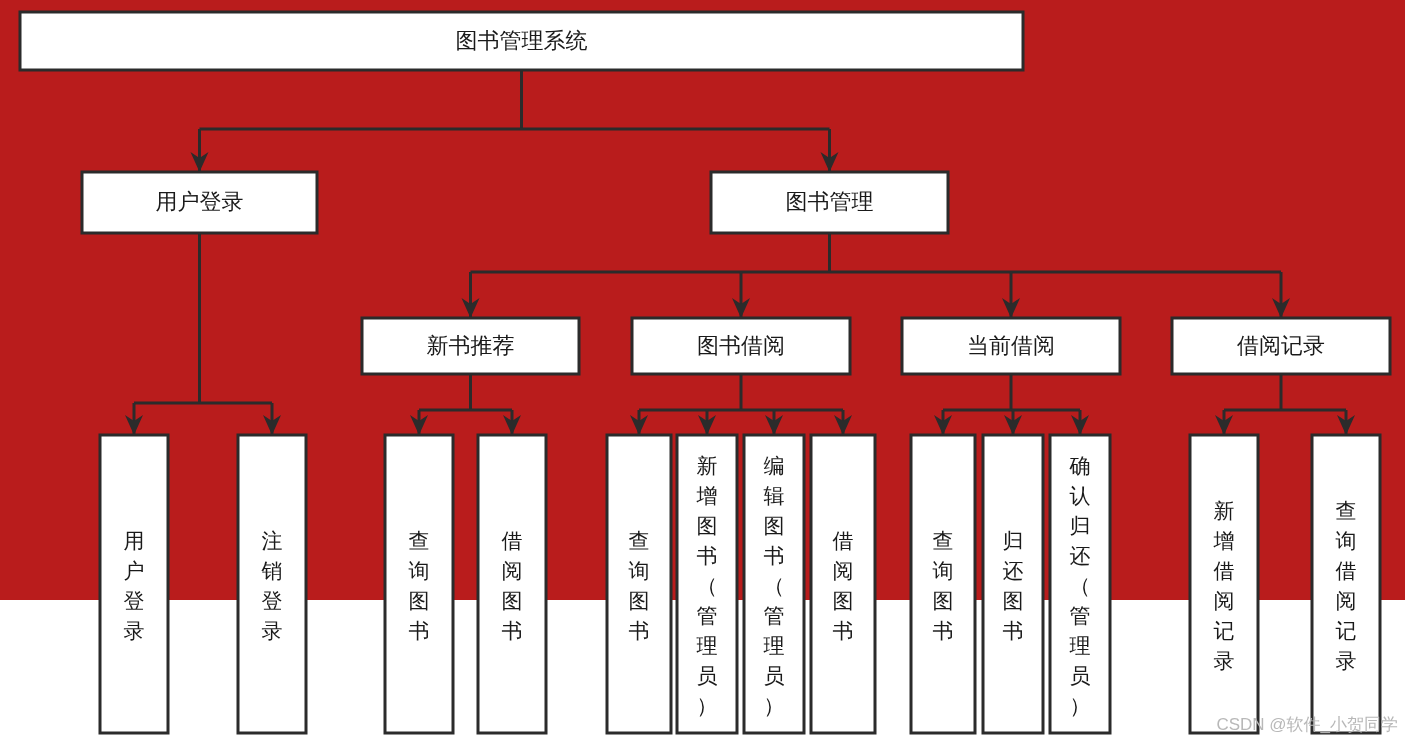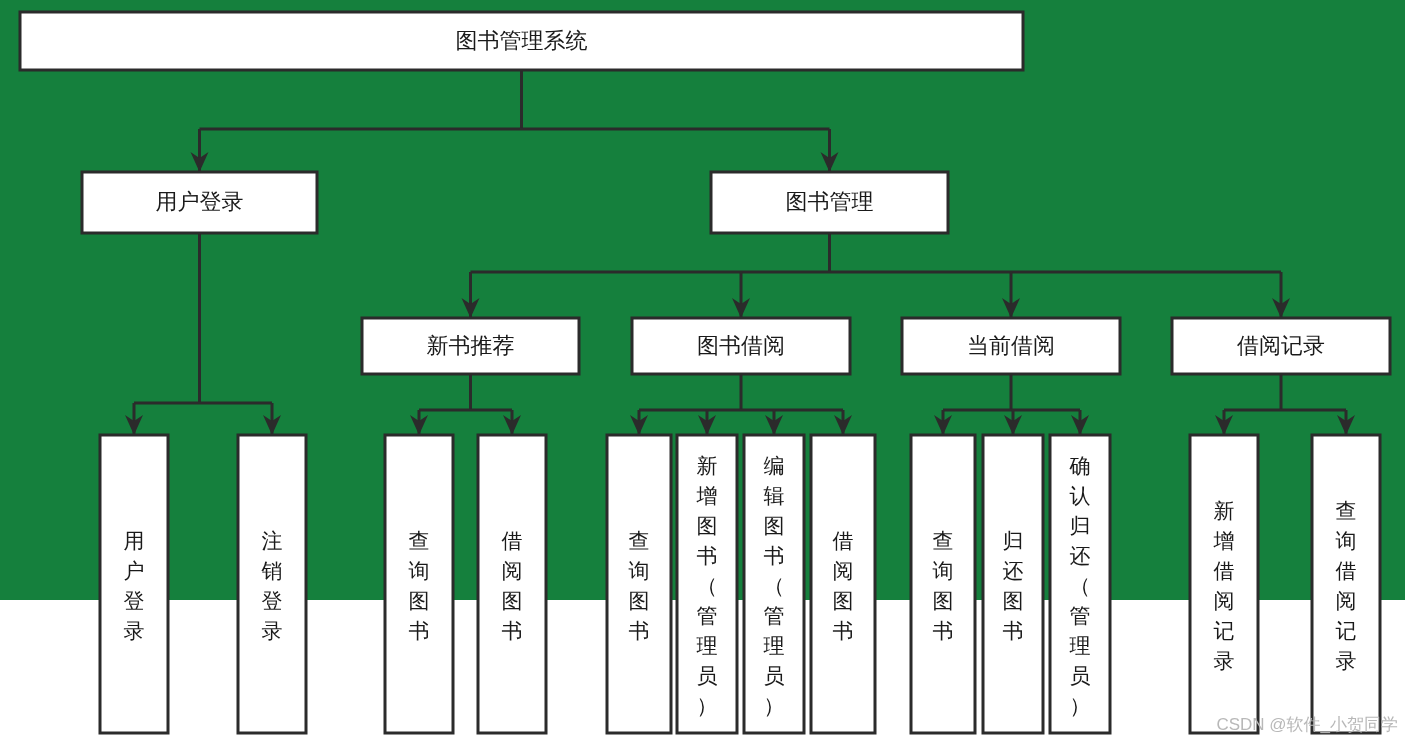--- a/index.html
+++ b/index.html
@@ -11,21 +11,21 @@
   body {
     width: 1405px;
     height: 747px;
     overflow: hidden;
     font-family: "Liberation Sans", "DejaVu Sans", sans-serif;
   }
   #diagram-root {
     position: relative;
     width: 1405px;
     height: 600px;
-    background: #15803d;
+    background: #b91c1c;
   }
   svg#flowchart {
     position: absolute;
     top: 0;
     left: 0;
     width: 1405px;
     height: 747px;
     display: block;
   }
   .node-rect {

